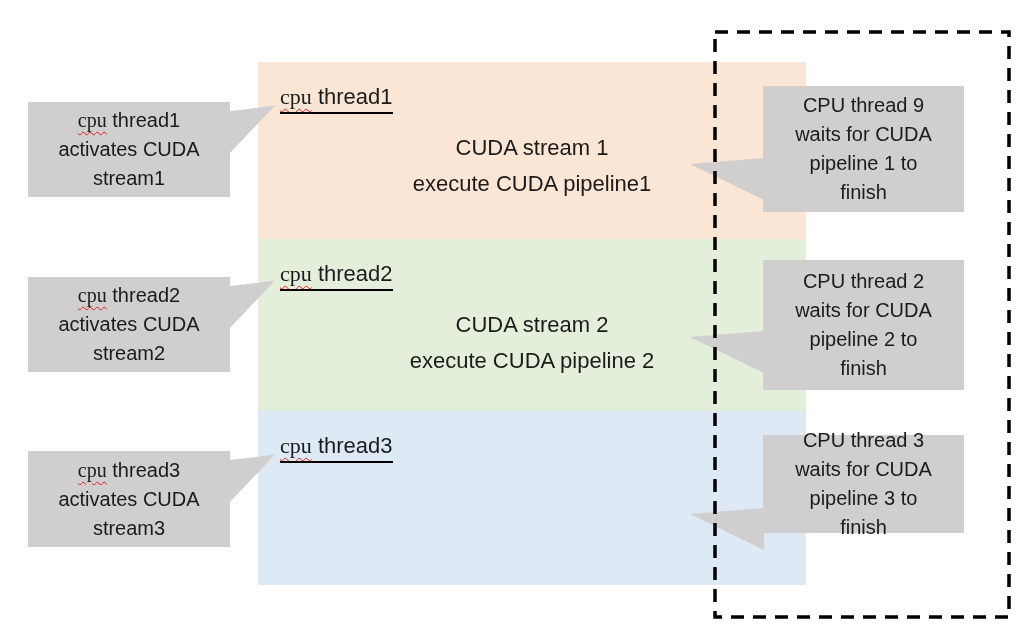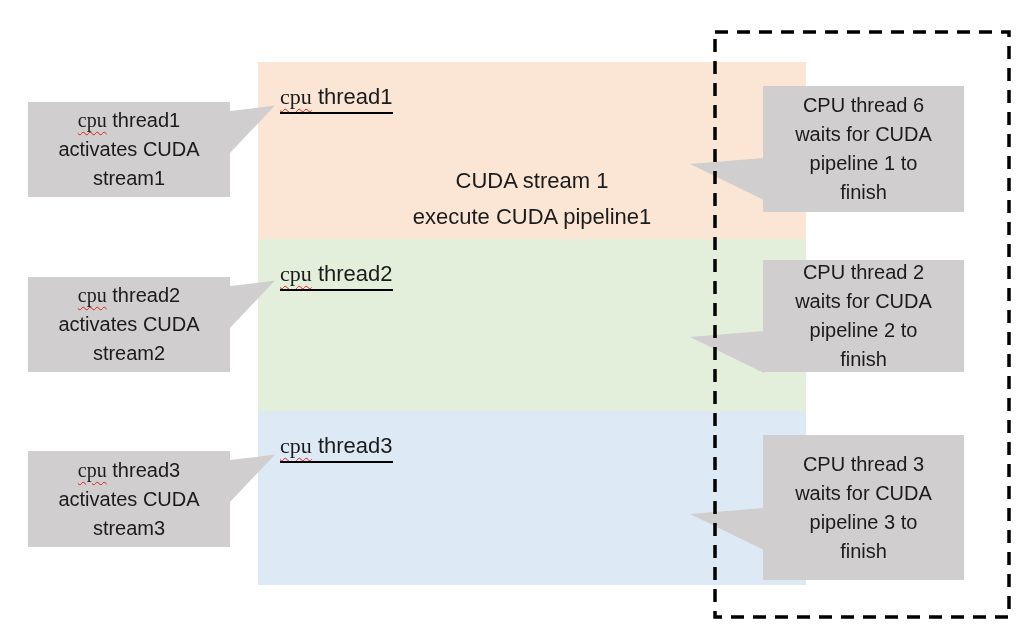--- a/index.html
+++ b/index.html
@@ -32,21 +32,20 @@
     padding-bottom: 2px;
   }
   .band-body {
     position: absolute;
     left: 0; right: 0;
     top: 68px;
     text-align: center;
     font-size: 22px;
     line-height: 36px;
     white-space: pre-line;
-    margin-top: 33px;
   }
 
   
   .wavy {
     text-decoration-line: underline;
     text-decoration-style: wavy;
     text-decoration-color: #e0201a;
     text-decoration-thickness: 1px;
     text-underline-offset: 4px;
     font-family: Liberation Serif, serif;
@@ -65,22 +64,22 @@
   .callout-inner {
     white-space: pre-line;
   }
   .lc { left: 28px; width: 202px; font-size: 20px; line-height: 29px; }
   .lc1 { top: 102px; height: 95px; }
   .lc2 { top: 277px; height: 95px; }
   .lc3 { top: 451px; height: 96px; }
 
   .rc { left: 763px; width: 201px; font-size: 20px; line-height: 29px; }
   .rc1 { top: 86px;  height: 126px; }
-  .rc2 { top: 260px; height: 112px; }
-  .rc3 { top: 435px; height: 145px; }
+  .rc2 { top: 260px; height: 130px; }
+  .rc3 { top: 435px; height: 98px; }
 
   
   .tail {
     position: absolute;
     background: #d0cece;
     z-index: 2;
   }
   .tail-l {
     left: 228px; width: 47px; height: 52px;
     clip-path: polygon(100% 5%, 0 16%, 0 100%);
@@ -130,28 +129,30 @@
 <div class="tail tail-l tl3"></div>
 
 <div class="band band1" style="background: rgb(251, 229, 213);">
   <span class="band-label"><span class="wavy">cpu</span><span> thread1</span></span>
   <div class="band-body">CUDA stream 1
 execute CUDA pipeline1</div>
 </div>
 
 <div class="band band2" style="background: rgb(227, 239, 218);">
   <span class="band-label"><span class="wavy">cpu</span><span> thread2</span></span>
+  <div class="band-body">CUDA stream 2
+execute CUDA pipeline 2</div>
 </div>
 
 <div class="band band3" style="background: rgb(221, 233, 245);">
   <span class="band-label"><span class="wavy">cpu</span><span> thread3</span></span>
 </div>
 
 <div class="callout rc rc1">
-  <div class="callout-inner">CPU thread 6
+  <div class="callout-inner">CPU thread 9
 waits for CUDA
 pipeline 1 to
 finish</div>
 </div>
 <div class="tail tail-r tr1"></div>
 
 <div class="callout rc rc2">
   <div class="callout-inner">CPU thread 2
 waits for CUDA
 pipeline 2 to

